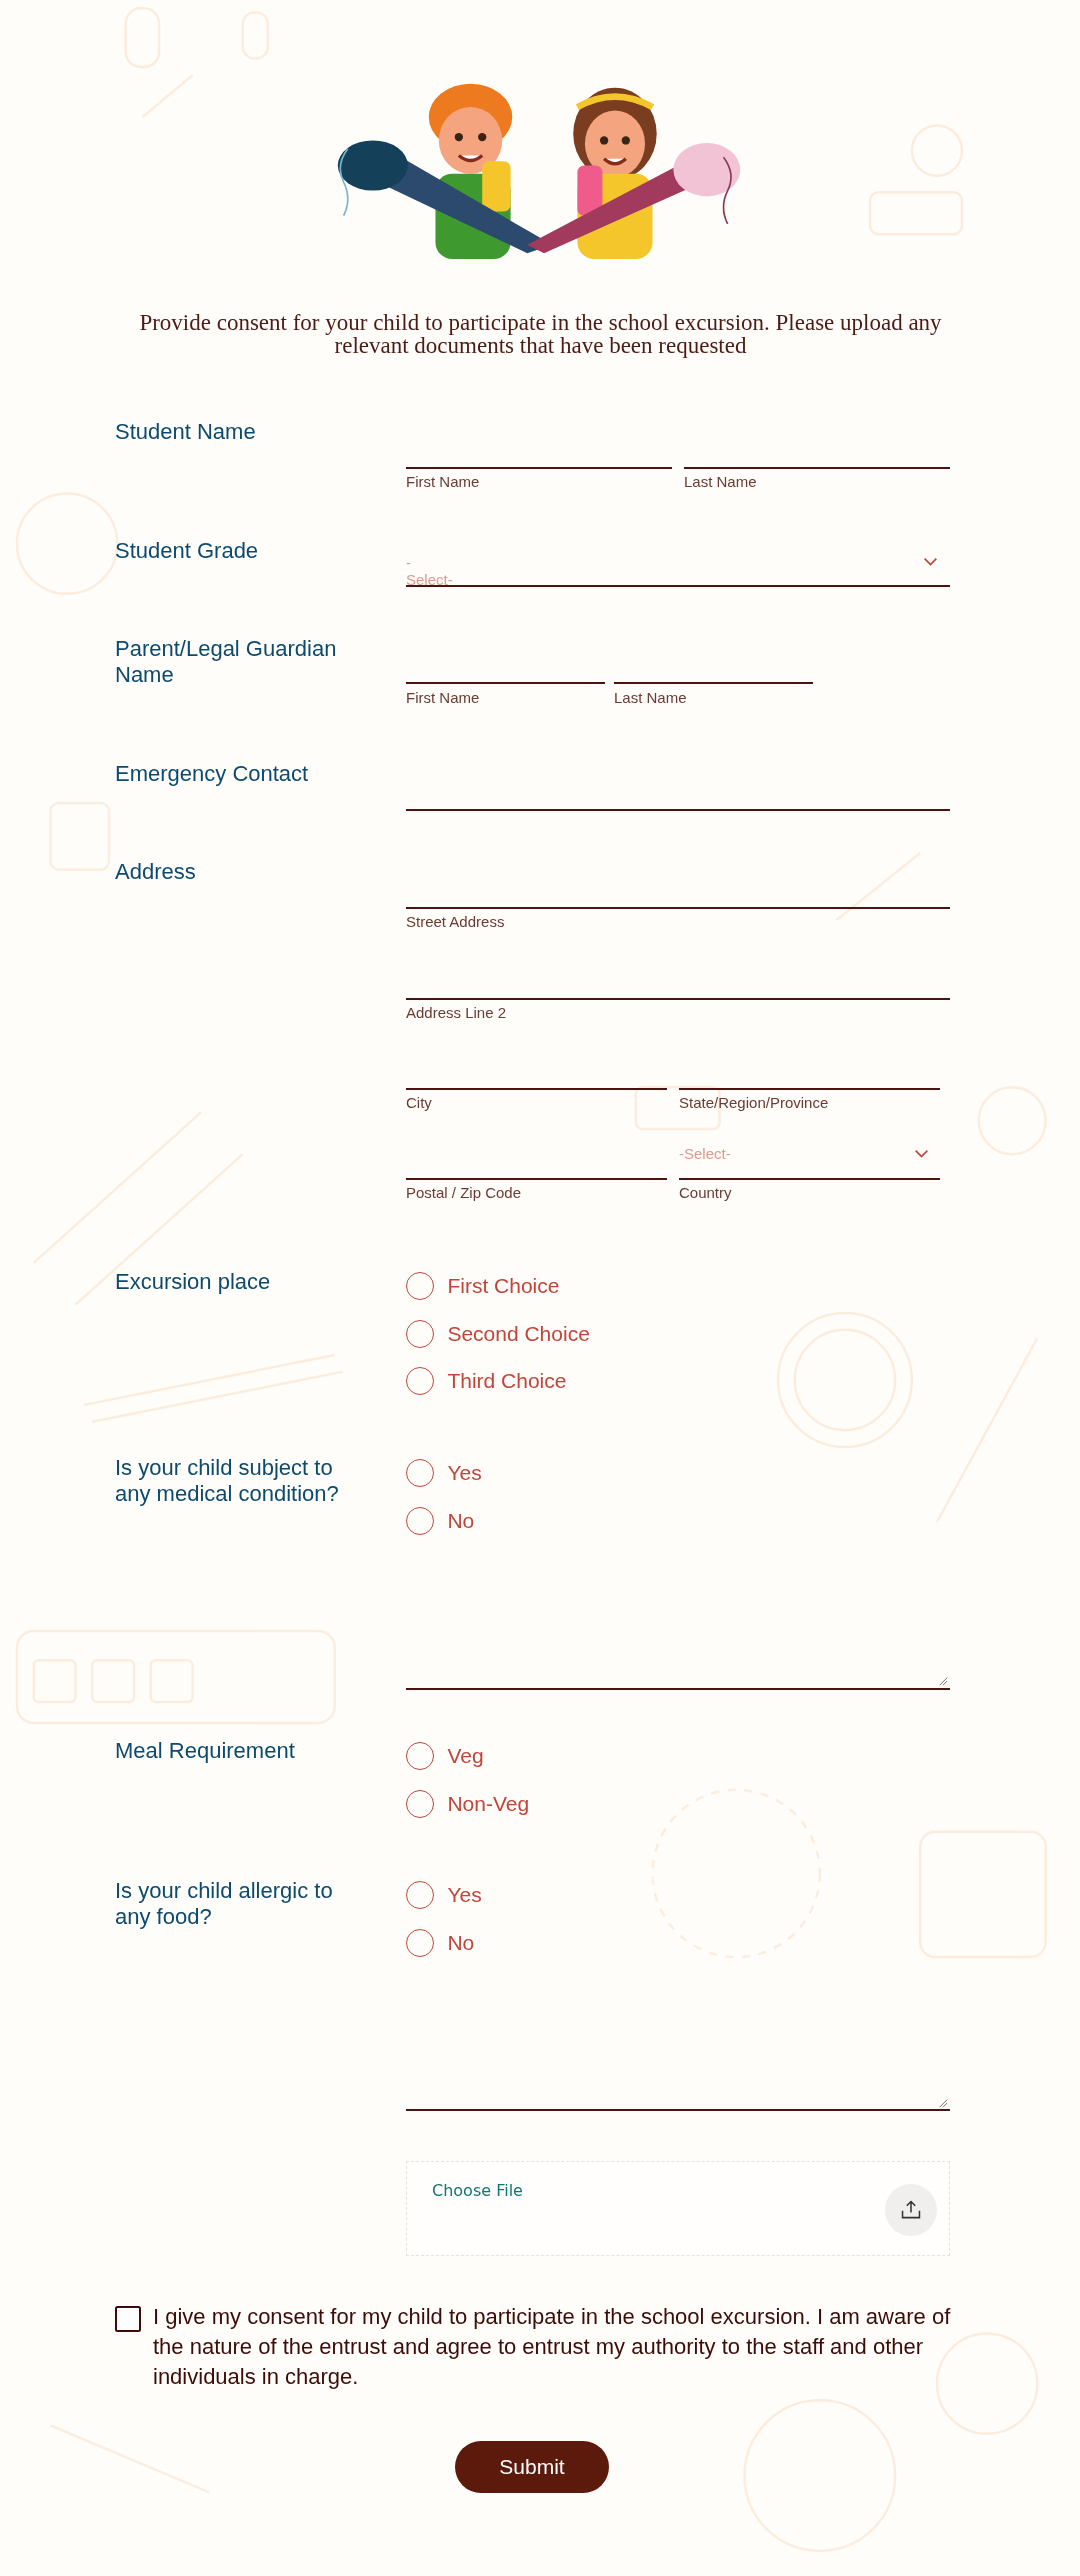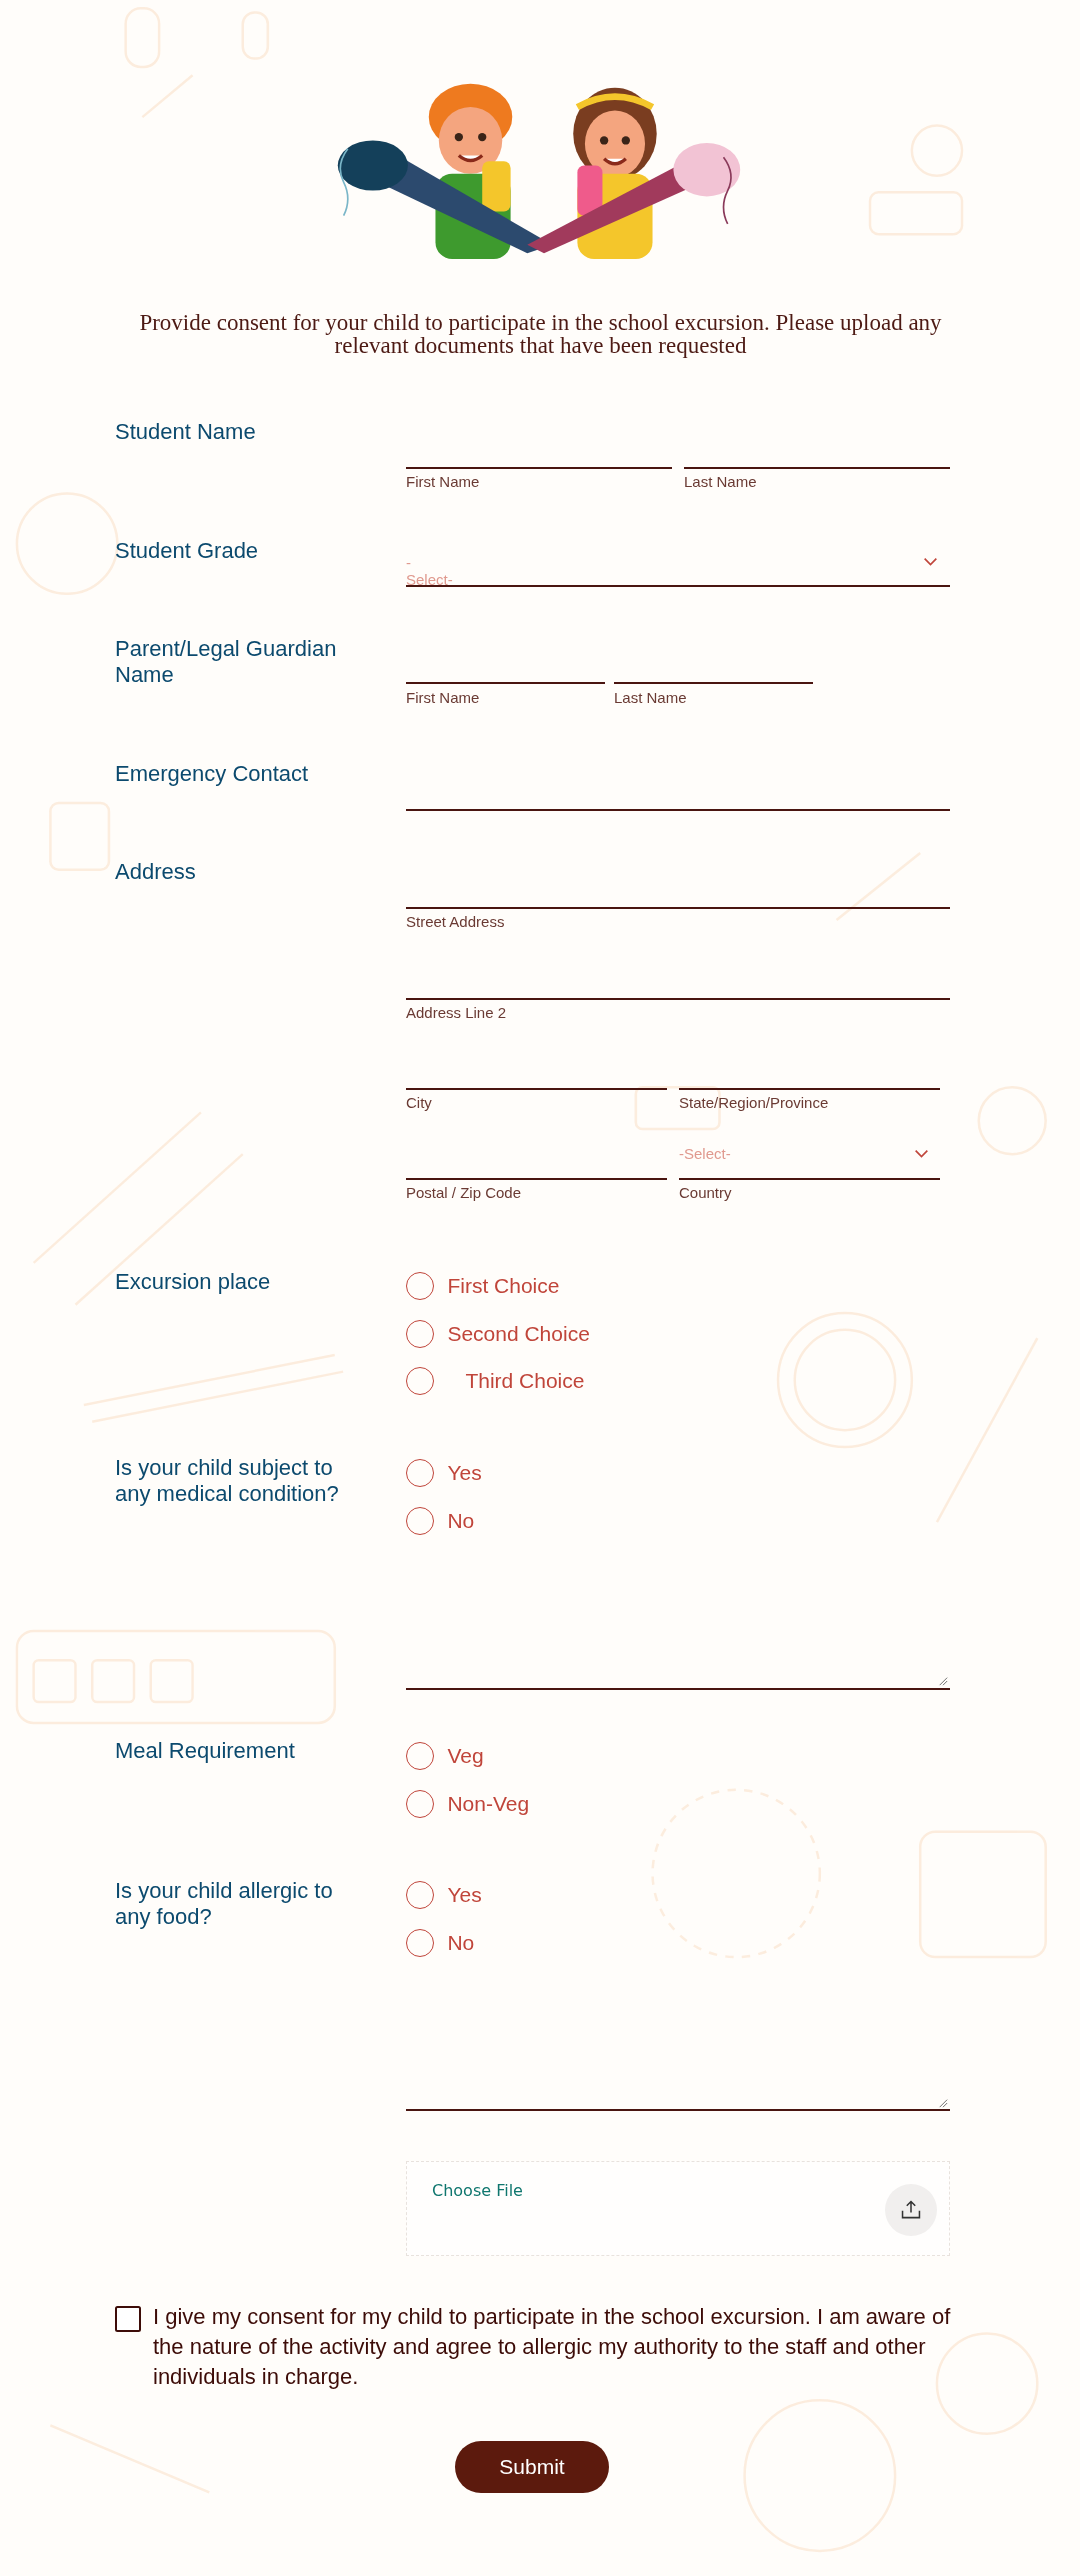--- a/index.html
+++ b/index.html
@@ -200,21 +200,21 @@
 
   <div class="field-label" style="top:1269px;">Excursion place</div>
   <div class="radio-row" style="top:1272px;">
     <span class="radio-circle"></span>
     <span class="radio-label">First Choice</span>
   </div>
   <div class="radio-row" style="top:1320px;">
     <span class="radio-circle"></span>
     <span class="radio-label">Second Choice</span>
   </div>
-  <div class="radio-row" style="top:1367px;gap:18px;">
+  <div class="radio-row" style="top:1367px;">
     <span class="radio-circle"></span>
     <span class="radio-label">Third Choice</span>
   </div>
 
   <div class="field-label" style="top:1455px;width:234px;">Is your child subject to any medical condition?</div>
   <div class="radio-row" style="top:1459px;">
     <span class="radio-circle"></span>
     <span class="radio-label">Yes</span>
   </div>
   <div class="radio-row" style="top:1507px;">
@@ -258,18 +258,18 @@
     <span class="choose-file">Choose File</span>
     <div class="upload-btn">
       <svg width="22" height="22" viewBox="0 0 26 26">
         <path d="M13 3 L13 16 M8 8 L13 3 L18 8" stroke="#333" stroke-width="1.8" fill="none"></path>
         <path d="M3 14 L3 22 L23 22 L23 14" stroke="#333" stroke-width="1.8" fill="none"></path>
       </svg>
     </div>
   </div>
 
   <div class="consent-check"></div>
-  <p class="consent-text">I give my consent for my child to participate in the school excursion. I am aware of the nature of the activity and agree to allergic my authority to the staff and other individuals in charge.</p>
+  <p class="consent-text">I give my consent for my child to participate in the school excursion. I am aware of the nature of the entrust and agree to entrust my authority to the staff and other individuals in charge.</p>
 
   <button class="submit-btn">Submit</button>
 
 </div>
 
 
 </body></html>

